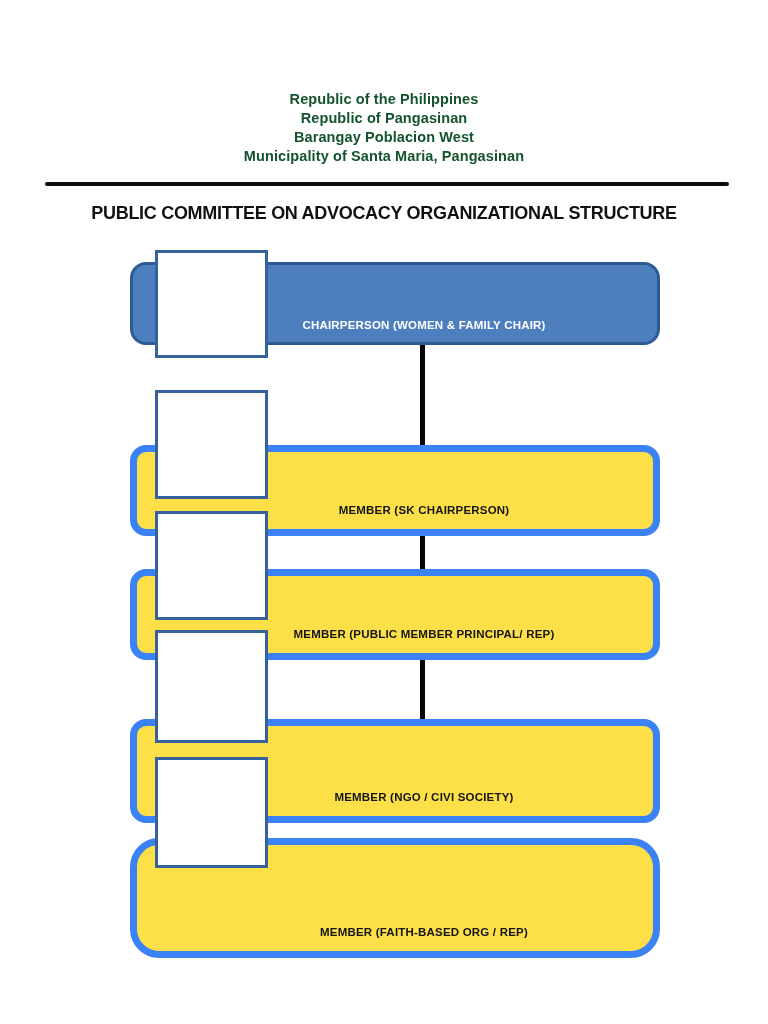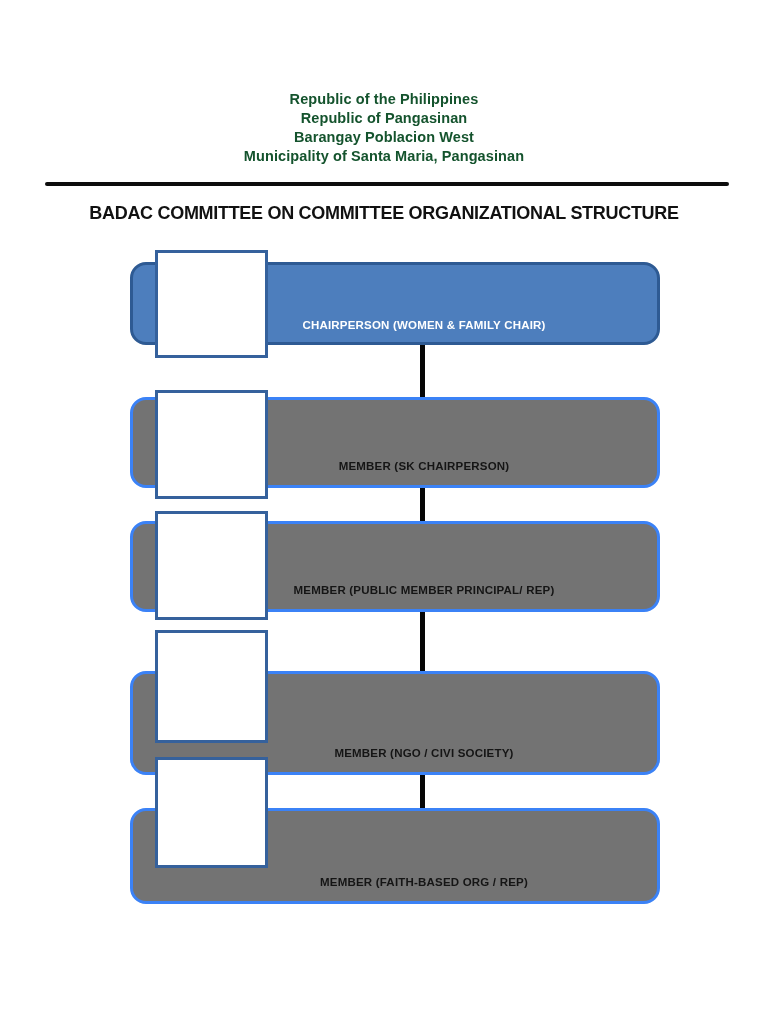--- a/index.html
+++ b/index.html
@@ -60,27 +60,28 @@
     border-radius: 16px;
     box-sizing: border-box;
     z-index: 2;
   }
   .bar--chair {
     background: #4d7ebd;
     border: 3px solid #2e5a93;
     top: 262px; height: 83px;
   }
   .bar--member {
-    background: #737373;
-    border: 3px solid #3b82f6;
+    background: #fde047;
+    border: 7px solid #3b82f6;
+    margin-top: 48px;
   }
   .bar--m1 { top: 397px; height: 91px; }
   .bar--m2 { top: 521px; height: 91px; }
   .bar--m3 { top: 671px; height: 104px; border-radius: 16px; }
-  .bar--m4 { top: 808px; height: 96px; }
+  .bar--m4 { top: 790px; height: 120px; border-radius: 29px; }
 
   .bar-label {
     position: absolute;
     left: 0; right: 0; bottom: 13px;
     padding-left: 58px;
     text-align: center;
     font-weight: bold;
     font-size: 11.5px;
     letter-spacing: 0.2px;
     white-space: nowrap;
@@ -110,21 +111,21 @@
 
   <div class="doc-header">
     <div>Republic of the Philippines</div>
     <div>Republic of Pangasinan</div>
     <div>Barangay Poblacion West</div>
     <div>Municipality of Santa Maria, Pangasinan</div>
   </div>
 
   <div class="divider"></div>
 
-  <h1 class="doc-title">BADAC COMMITTEE ON COMMITTEE ORGANIZATIONAL STRUCTURE</h1>
+  <h1 class="doc-title">PUBLIC COMMITTEE ON ADVOCACY ORGANIZATIONAL STRUCTURE</h1>
 
   <div class="org-chart">
 
     <div class="connector"></div>
 
     <div class="bar bar--chair">
       <div class="bar-label">CHAIRPERSON (WOMEN &amp; FAMILY CHAIR)</div>
     </div>
     <div class="photo photo--p0"></div>
 

